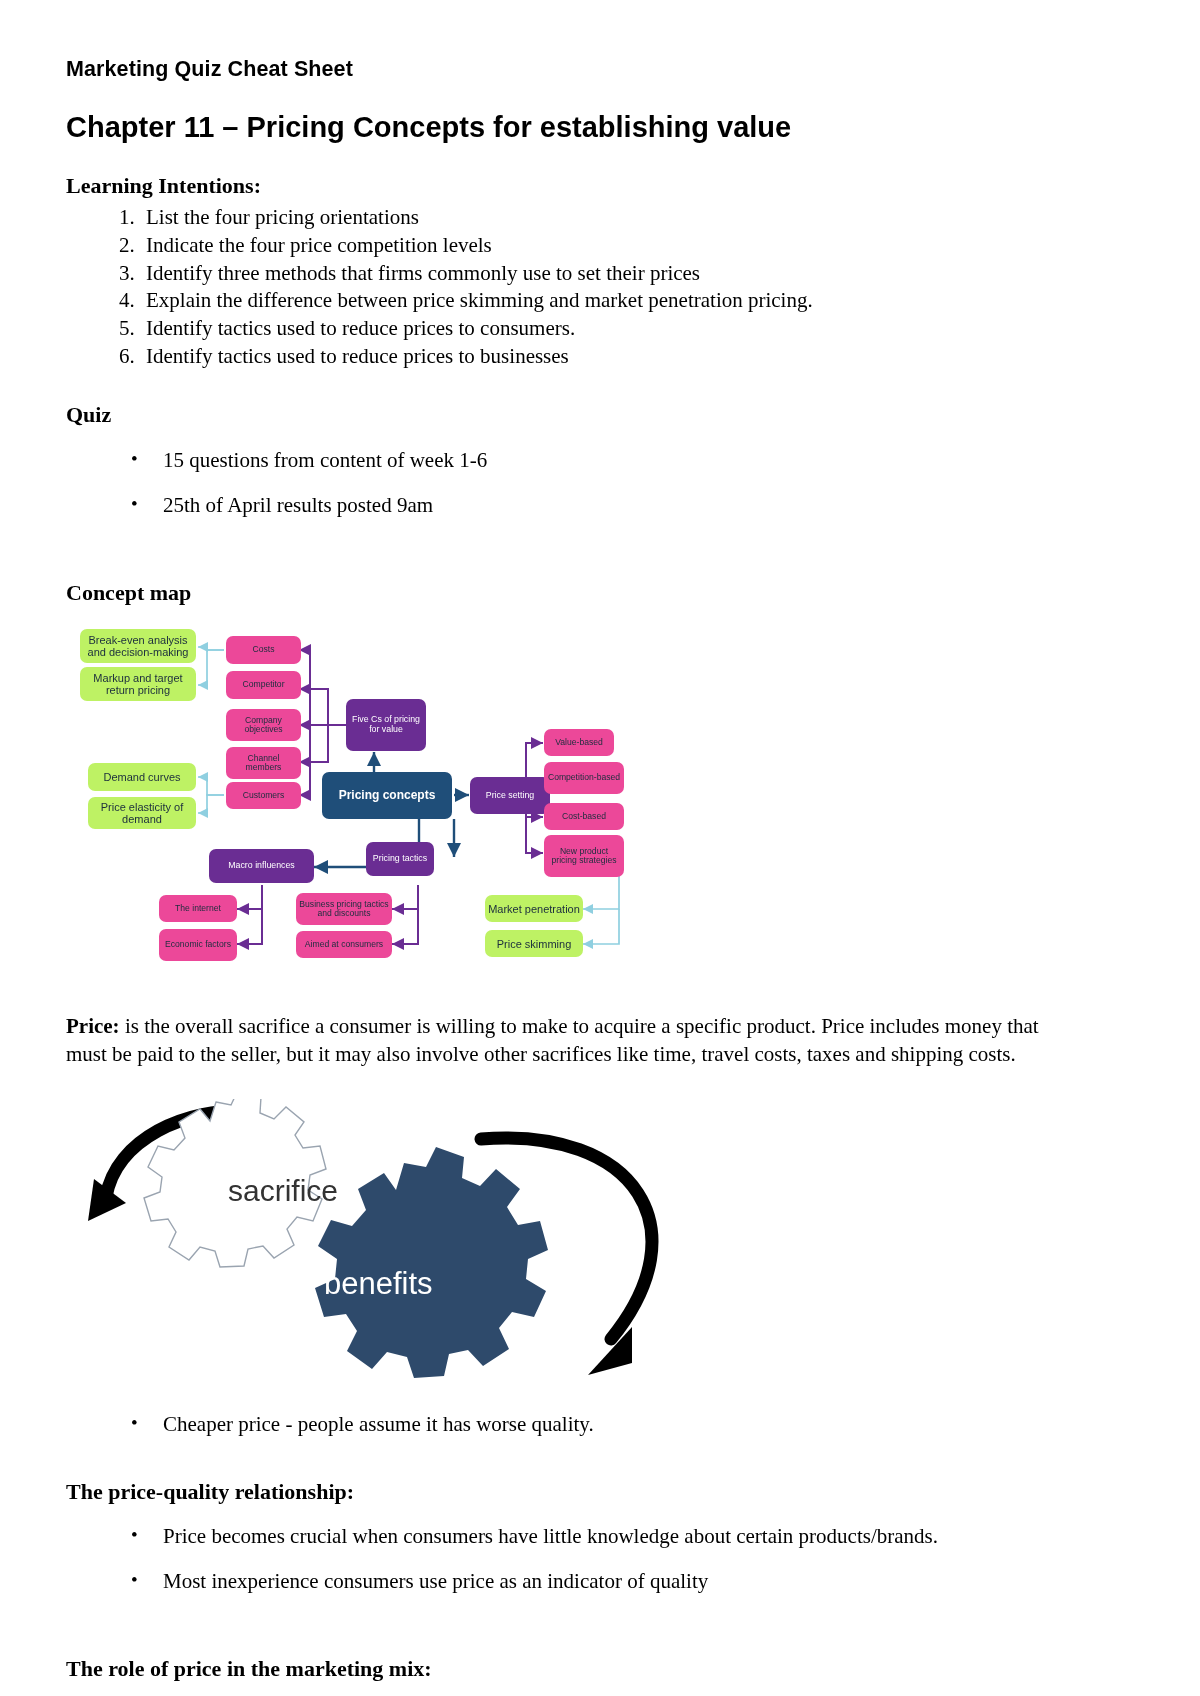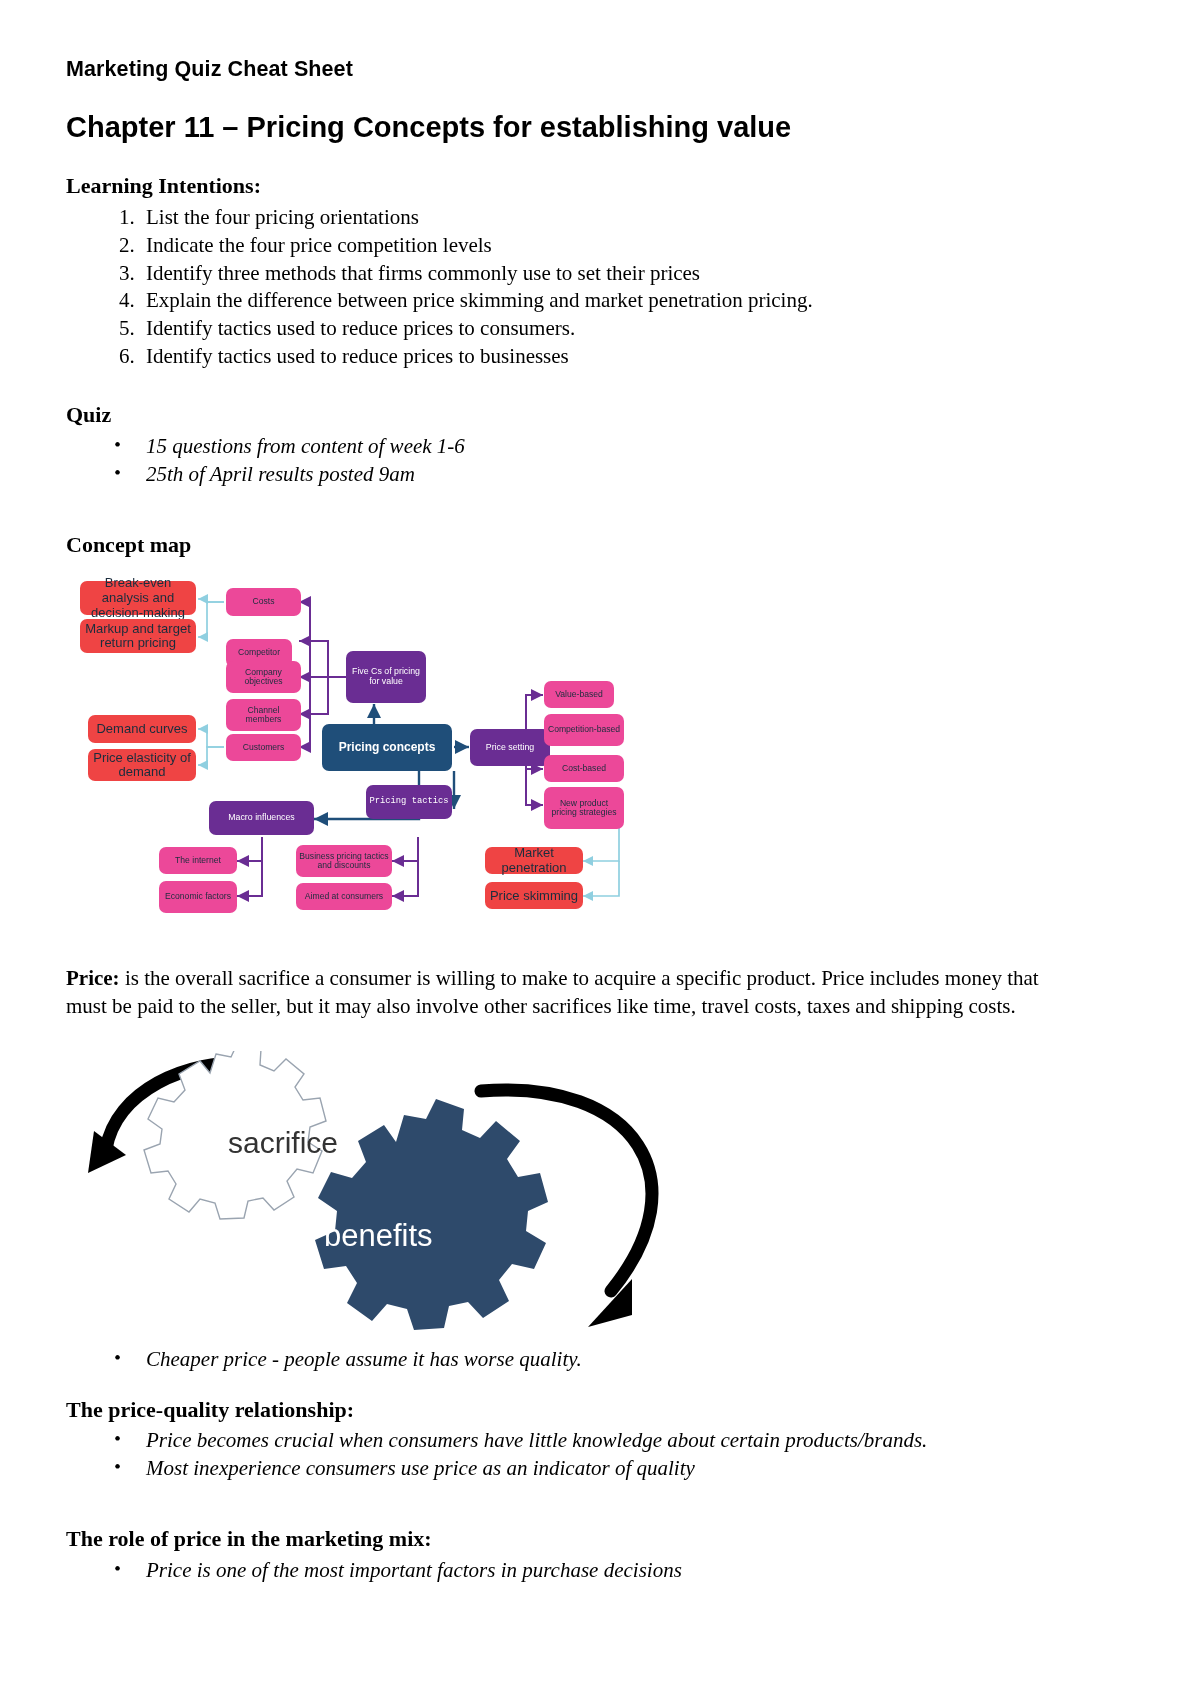--- a/index.html
+++ b/index.html
@@ -71,24 +71,23 @@
   }
 
   ul.bullets {
     margin: 0;
     padding-left: 74px;
     font-size: 21px;
     line-height: 1.33;
     list-style: none;
   }
   ul.bullets li {
-    margin: 0;
+    margin: 17px;
     padding-left: 6px;
     position: relative;
-    font-style: italic;
   }
   ul.bullets li::before {
     content: "\2022";
     position: absolute;
     left: -26px;
     top: -1px;
     font-size: 19px;
   }
 
   .gap-sm { height: 22px; }
@@ -113,21 +112,21 @@
     display: flex;
     align-items: center;
     justify-content: center;
     text-align: center;
     font-family: "Liberation Sans", "DejaVu Sans", sans-serif;
     border-radius: 7px;
     line-height: 1.12;
     padding: 2px 3px;
   }
   .cm-blue     { background: #ec4899; color: #1b2d3d; font-size: 8.6px; }
-  .cm-green    { background: #ef4444; color: #1b2d3d; font-size: 13px; }
+  .cm-green    { background: #bef264; color: #1b2d3d; font-size: 11px; }
   .cm-purple   { background: #6a2d93; color: #ffffff; font-size: 8.8px; }
   .cm-navy     { background: #1f4e79; color: #ffffff; font-size: 12px; font-weight: bold; }
 
   
   .gears {
     position: relative;
     width: 700px;
     height: 295px;
     margin: 30px 0 0 10px;
   }
@@ -216,36 +215,36 @@
           <path d="M380,178 L395,178" marker-end="url(#arrN)"></path>
         </g>
       </svg>
 
       <div class="cm-node cm-green" style="left:6px; top:12px; width:116px; height:34px;">Break-even analysis and decision-making</div>
       <div class="cm-node cm-green" style="left:6px; top:50px; width:116px; height:34px;">Markup and target return pricing</div>
       <div class="cm-node cm-green" style="left:14px; top:146px; width:108px; height:28px;">Demand curves</div>
       <div class="cm-node cm-green" style="left:14px; top:180px; width:108px; height:32px;">Price elasticity of demand</div>
 
       <div class="cm-node cm-blue" style="left:152px; top:19px; width:75px; height:28px;">Costs</div>
-      <div class="cm-node cm-blue" style="left:152px; top:70px; width:66px; height:28px;">Competitor</div>
+      <div class="cm-node cm-blue" style="left:152px; top:54px; width:75px; height:28px;">Competitor</div>
       <div class="cm-node cm-blue" style="left:152px; top:92px; width:75px; height:32px;">Company objectives</div>
       <div class="cm-node cm-blue" style="left:152px; top:130px; width:75px; height:32px;">Channel members</div>
       <div class="cm-node cm-blue" style="left:152px; top:165px; width:75px; height:27px;">Customers</div>
 
       <div class="cm-node cm-purple" style="left:272px; top:82px; width:80px; height:52px;">Five Cs of pricing for value</div>
       <div class="cm-node cm-navy" style="left:248px; top:155px; width:130px; height:47px;">Pricing concepts</div>
       <div class="cm-node cm-purple" style="left:396px; top:160px; width:80px; height:37px;">Price setting</div>
 
       <div class="cm-node cm-blue" style="left:470px; top:112px; width:70px; height:27px;">Value-based</div>
       <div class="cm-node cm-blue" style="left:470px; top:145px; width:80px; height:32px;">Competition-based</div>
       <div class="cm-node cm-blue" style="left:470px; top:186px; width:80px; height:27px;">Cost-based</div>
       <div class="cm-node cm-blue" style="left:470px; top:218px; width:80px; height:42px;">New product pricing strategies</div>
 
       <div class="cm-node cm-purple" style="left:135px; top:232px; width:105px; height:34px;">Macro influences</div>
-      <div class="cm-node cm-purple" style="left:292px; top:216px; width:86px; height:34px;font-family:Liberation Mono, monospace;">Pricing tactics</div>
+      <div class="cm-node cm-purple" style="left:292px; top:225px; width:68px; height:34px;">Pricing tactics</div>
 
       <div class="cm-node cm-blue" style="left:85px; top:278px; width:78px; height:27px;">The internet</div>
       <div class="cm-node cm-blue" style="left:85px; top:312px; width:78px; height:32px;">Economic factors</div>
       <div class="cm-node cm-blue" style="left:222px; top:276px; width:96px; height:32px;">Business pricing tactics and discounts</div>
       <div class="cm-node cm-blue" style="left:222px; top:314px; width:96px; height:27px;">Aimed at consumers</div>
 
       <div class="cm-node cm-green" style="left:411px; top:278px; width:98px; height:27px;">Market penetration</div>
       <div class="cm-node cm-green" style="left:411px; top:313px; width:98px; height:27px;">Price skimming</div>
     </div>
 

